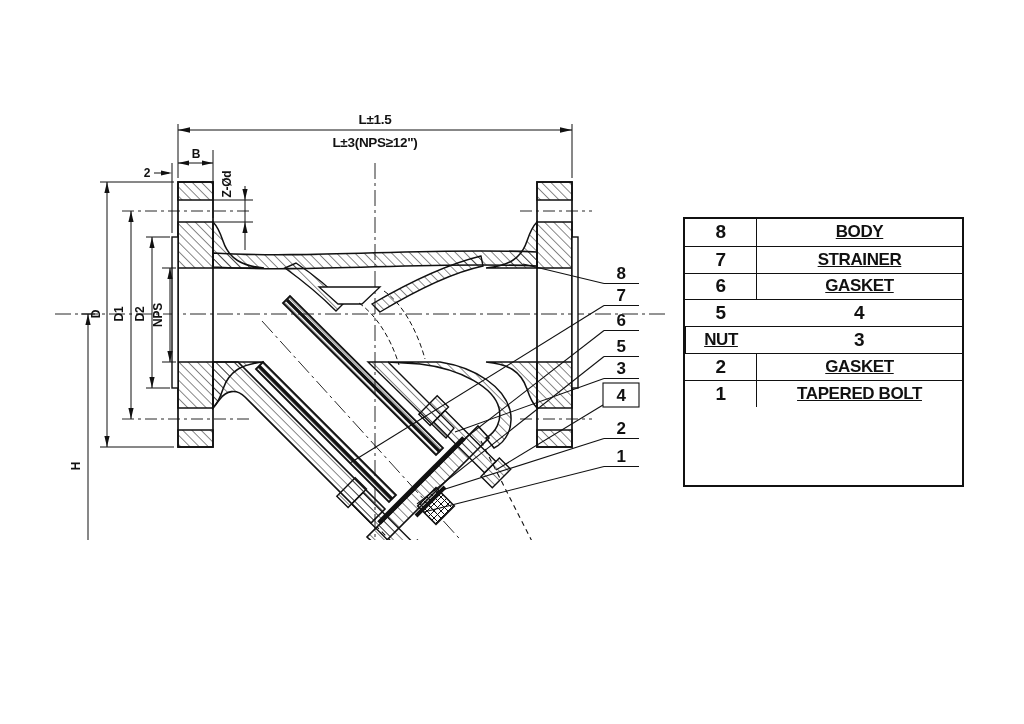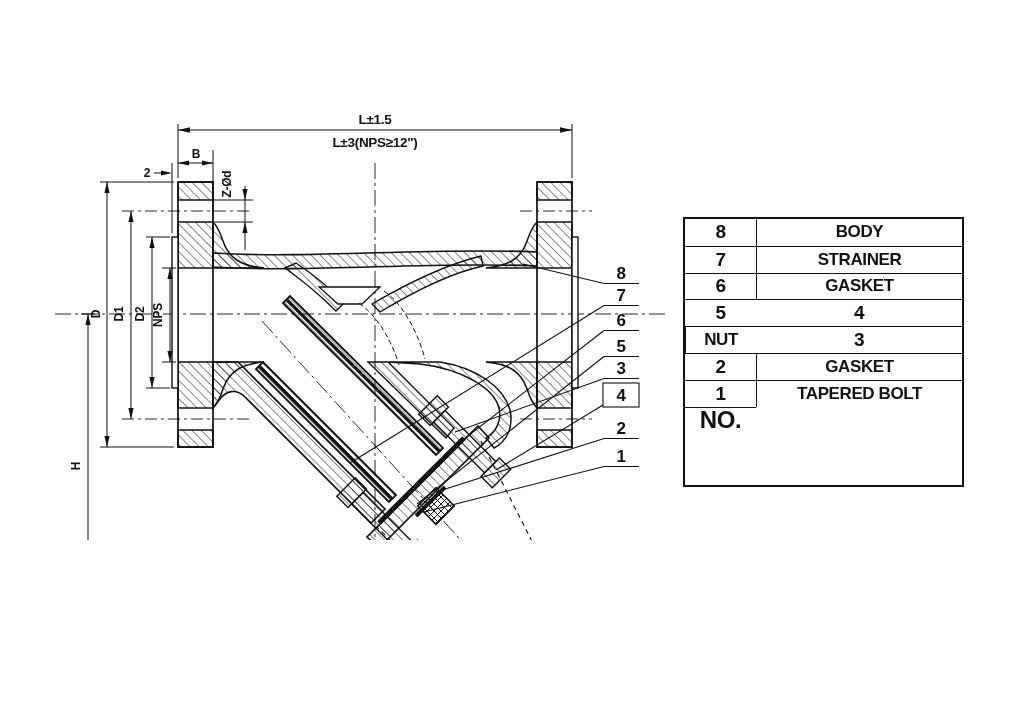--- a/index.html
+++ b/index.html
@@ -13,21 +13,21 @@
 
   
   #parts-table{position:absolute;left:683px;top:217px;width:281px;height:270px;
      border:2px solid #111;box-sizing:border-box;display:grid;
      grid-template-columns:71px 1fr;
      grid-template-rows:repeat(8, 26.8px) 1fr;background:#fff;}
   #parts-table .cell{display:flex;align-items:center;justify-content:center;
      font-weight:bold;color:#111;letter-spacing:-0.4px;box-sizing:border-box;
      border-top:1.6px solid #111;white-space:nowrap;}
   #parts-table .cell.r0{border-top:none;}
-  #parts-table .cell.name{border-left:1.6px solid #111;font-size:17px;}
+  #parts-table .cell.name{border-left:1.6px solid #111;font-size:17px;text-decoration:underline;}
   #parts-table .cell.num{font-size:19px;}
   #parts-table .cell.hdr-no{font-size:24px;}
   #parts-table .cell.hdr-name{font-size:25px;border-left:1.6px solid #111;}
 </style>
 </head>
 <body>
 
 <div id="page">
 
 <svg id="drawing-svg" width="1024" height="724" viewBox="0 0 1024 724">
@@ -223,16 +223,15 @@
   <div class="cell num">6</div>
   <div class="cell name">GASKET</div>
   <div class="cell num">5</div>
   <div class="cell num">4</div>
   <div class="cell name">NUT</div>
   <div class="cell num">3</div>
   <div class="cell num">2</div>
   <div class="cell name">GASKET</div>
   <div class="cell num">1</div>
   <div class="cell name">TAPERED BOLT</div>
-  <div class="cell hdr-no">NO.</div>
 </div>
 
 </div>
 
 </body></html>

